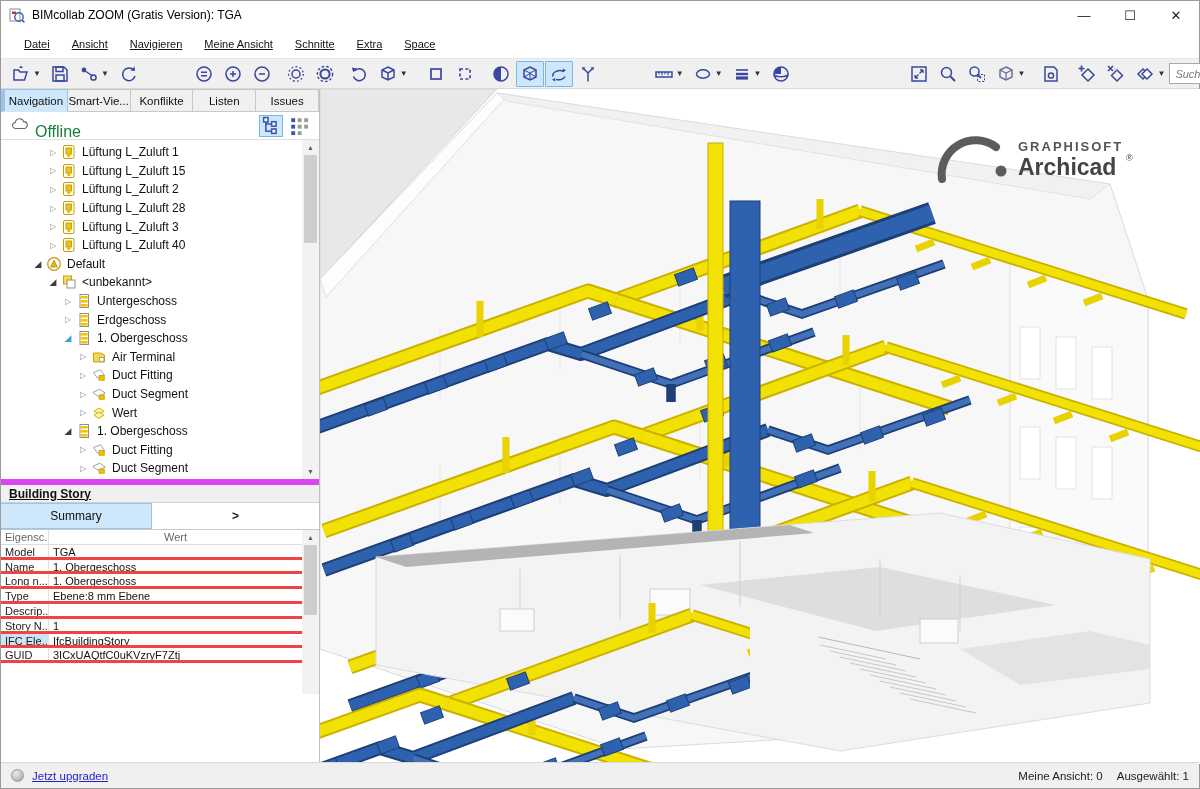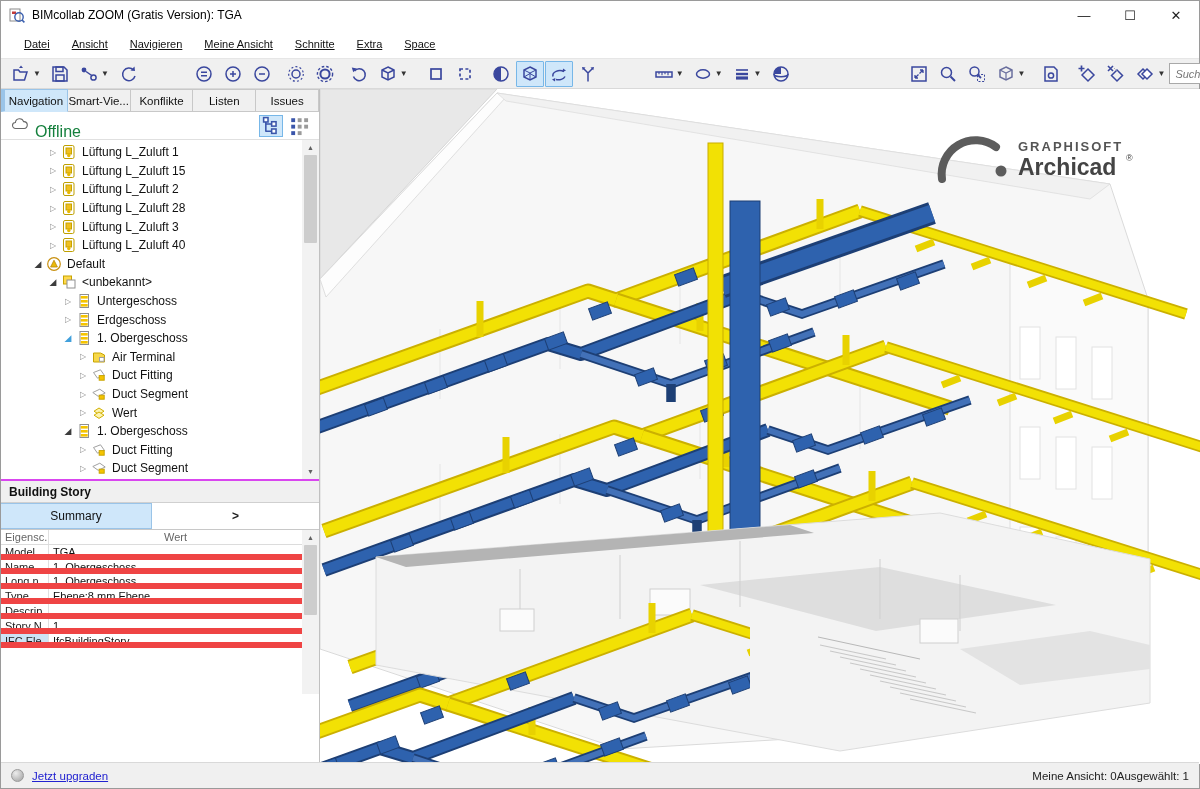--- a/index.html
+++ b/index.html
@@ -52,29 +52,29 @@
   .trow.selected .twisty.exp{color:#41a0dc;}
   .ticon{width:16px;height:16px;margin:0 5px 0 1px;flex:none;}
   .ticon svg{width:16px;height:16px;display:block;}
   .trow .hl{position:absolute;left:0;top:0;bottom:0;right:18px;z-index:-1;}
   .trow.selected .hl{background:var(--sel-bg);border:1px solid var(--sel-border);}
 
   .vscroll{position:absolute;right:0;top:0;bottom:0;width:17px;background:#f2f2f2;display:flex;flex-direction:column;align-items:center;}
   .varrow{font-size:7px;color:#606060;height:15px;line-height:15px;width:100%;text-align:center;}
   .vthumb{width:13px;background:#cdcdcd;border-radius:1px;}
 
-  #bstoryheader{height:24px;background:var(--chrome);border-top:2px solid #d946ef;border-bottom:1px solid #d0d0d0;display:flex;align-items:center;padding-left:8px;font-size:12px;font-weight:bold;color:#111;}
+  #bstoryheader{height:24px;background:var(--chrome);border-top:6px solid #d946ef;border-bottom:1px solid #d0d0d0;display:flex;align-items:center;padding-left:8px;font-size:12px;font-weight:bold;color:#111;text-decoration:underline;}
   #paneltabs{display:flex;height:27px;border-bottom:1px solid #c8c8c8;}
   .ptab{width:151px;display:flex;align-items:center;justify-content:center;font-size:12px;color:#111;background:var(--chrome);border:1px solid #c8c8c8;border-left:none;}
   .ptab:first-child{border-left:none;}
   .ptab.active{background:var(--tab-active);border-color:var(--tab-active-border);}
   #ptabmore{flex:1;display:flex;align-items:center;justify-content:center;font-size:12px;font-weight:bold;color:#222;background:#fff;}
 
   #propgrid{position:relative;height:164px;}
-  .prow{display:flex;height:14.8px;border-bottom:6px solid #ef4444;font-size:11px;}
+  .prow{display:flex;height:14.8px;border-bottom:3px solid #ef4444;font-size:11px;}
   .prow.header{color:#666;border-bottom:1px solid #dcdcdc;}
   .pcell{padding:1px 4px;overflow:hidden;white-space:nowrap;}
   .plabel{width:48px;border-right:1px solid #e0e0e0;color:#222;flex:none;}
   .pvalue{flex:1;color:#111;}
   .prow.header .plabel{color:#666;}
   .prow.header .pvalue{text-align:center;color:#666;}
   .plabel.cellsel{background:#cde4f5;}
   #propgrid .gridbody{margin-right:17px;}
 
   
@@ -89,21 +89,21 @@
   .dbo{stroke:#1d3f75;stroke-width:14;fill:none;stroke-linejoin:round;}
   .dbi{stroke:var(--duct-blue);stroke-width:10;fill:none;stroke-linejoin:round;}
   .dbo2{stroke:#1d3f75;stroke-width:9.5;fill:none;}
   .dbi2{stroke:#4271b8;stroke-width:6;fill:none;}
   .dbox{fill:var(--duct-blue);stroke:#1d3f75;stroke-width:1;}
 
   
   #statusbar{position:absolute;left:0;bottom:0;width:100%;height:26px;background:var(--chrome);border-top:1px solid var(--line);display:flex;align-items:center;padding:0 10px;}
   #statusdot{width:13px;height:13px;border-radius:50%;background:radial-gradient(circle at 35% 30%,#ececec,#9f9f9f);border:1px solid #9a9a9a;margin-right:8px;}
   #upgradelink{font-size:11.5px;color:var(--link);text-decoration:underline;}
-  #statusright{margin-left:auto;display:flex;font-size:11.5px;color:#222;}
+  #statusright{margin-left:auto;display:flex;gap:14px;font-size:11.5px;color:#222;}
 </style>
 </head>
 <body>
 
 <div id="app">
 
   <div id="titlebar">
     <span id="appicon">
       <svg viewBox="0 0 16 16">
           <rect x="1" y="2" width="10" height="12" fill="#fff" stroke="#8a8a8a"></rect>
@@ -642,20 +642,24 @@
             <div class="pcell plabel">Descrip...</div>
             <div class="pcell pvalue"></div>
           </div>
           <div class="prow">
             <div class="pcell plabel">Story N...</div>
             <div class="pcell pvalue">1</div>
           </div>
           <div class="prow">
             <div class="pcell plabel cellsel">IFC Ele...</div>
             <div class="pcell pvalue">IfcBuildingStory</div>
+          </div>
+          <div class="prow">
+            <div class="pcell plabel">GUID</div>
+            <div class="pcell pvalue">3ICxUAQtfC0uKVzryF7Ztj</div>
           </div>
         </div>
       <div class="vscroll">
         <div class="varrow">▲</div>
         <div class="vthumb" style="height:70px"></div>
       </div>
     </div>
   </div>
 
   <div id="viewport">

